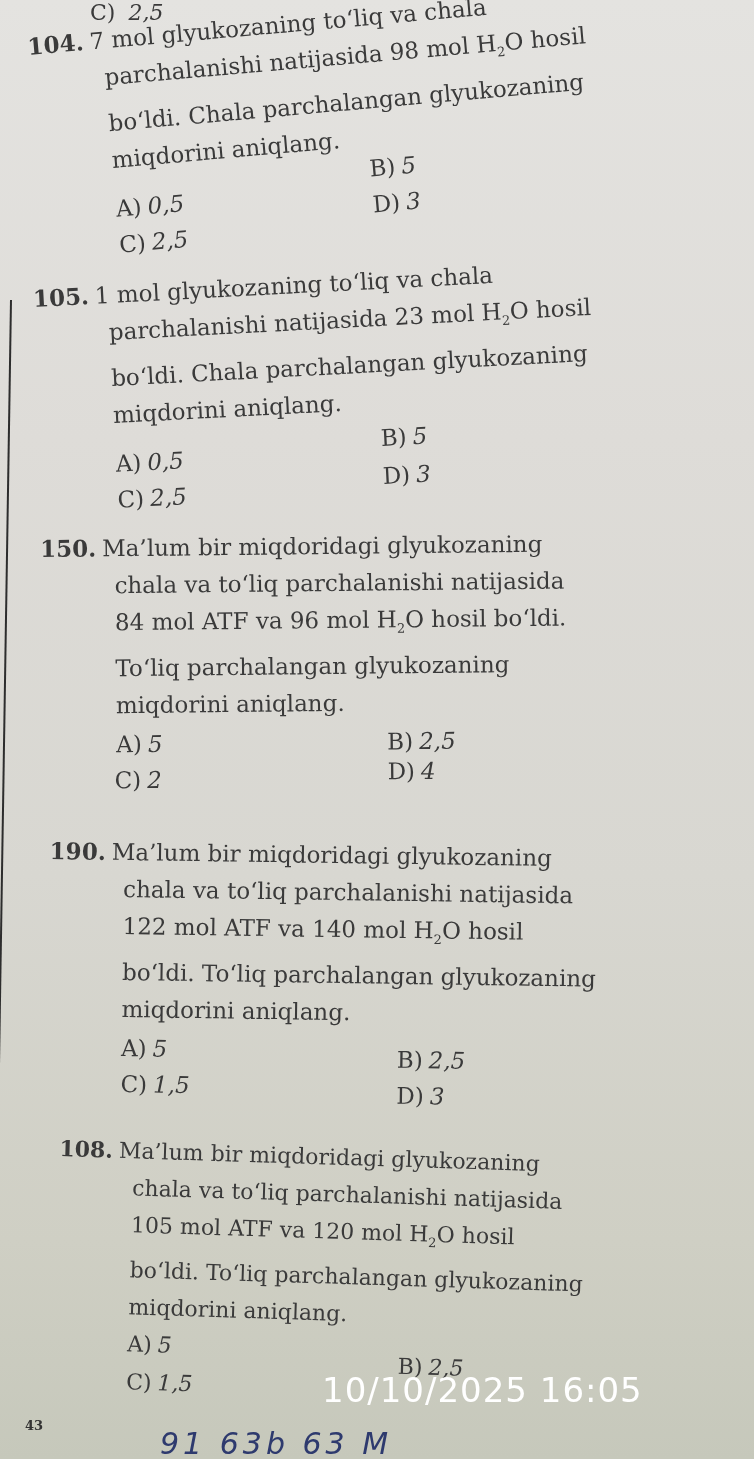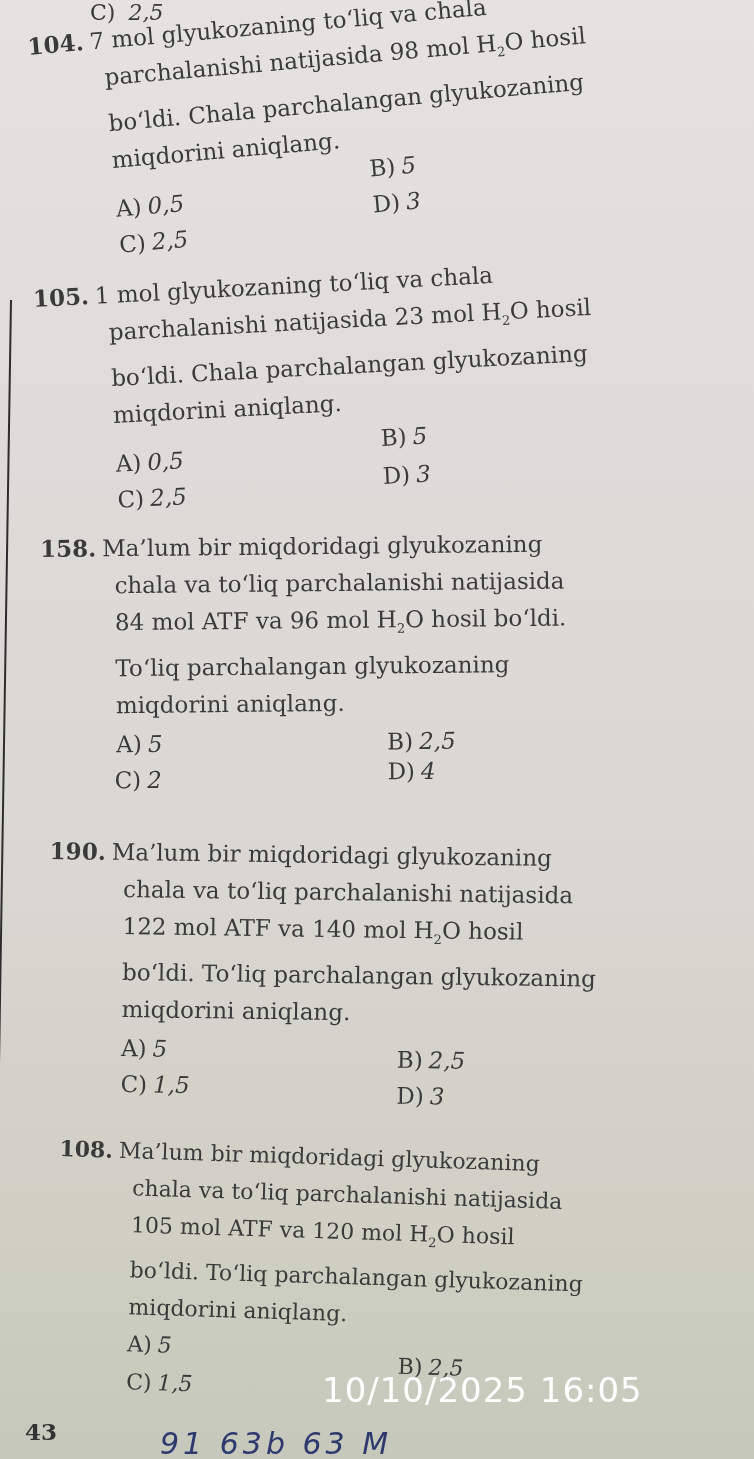--- a/index.html
+++ b/index.html
@@ -20,21 +20,21 @@
   .q .body { padding-left: 74px; }
   .opt { position: absolute; white-space: nowrap; }
   .opt .val { font-style: italic; margin-left: 6px; }
   sub { font-size: 13px; }
   .q104 { left: 26px; top: 28px; transform: rotate(-5deg); transform-origin: left top; }
   .q105 { left: 32px; top: 280px; transform: rotate(-3deg); transform-origin: left top; }
   .q106 { left: 40px; top: 530px; transform: rotate(-0.6deg); transform-origin: left top; }
   .q107 { left: 50px; top: 832px; transform: rotate(0.8deg); transform-origin: left top; }
   .q108 { left: 60px; top: 1130px; transform: rotate(1.8deg); transform-origin: left top; }
   .top-opt { position: absolute; left: 90px; top: 0px; font-size: 22px; }
-  .page-num { position: absolute; left: 25px; top: 1418px; font-size: 23px; font-weight: bold; color: #333; }
+  .page-num { position: absolute; left: 25px; top: 1418px; font-size: 13px; font-weight: bold; color: #333; }
   .handwriting {
     position: absolute; left: 160px; top: 1426px; font-size: 30px; color: #2e3a6e;
     font-family: "DejaVu Sans", sans-serif; font-style: italic; letter-spacing: 4px; white-space: nowrap;
   }
   .timestamp {
     position: absolute; left: 322px; top: 1354px; font-size: 34px; color: #ffffff;
     font-family: "DejaVu Sans", "Liberation Sans", sans-serif; letter-spacing: 1px; white-space: nowrap; margin-top: 16px;
   }
 </style>
 </head>
@@ -68,21 +68,21 @@
     <div class="line body"><span>miqdorini aniqlang.</span></div>
     <div style="position:relative;height:80px">
       <div class="opt" style="left:74px;top:12px"><span>A)</span><span class="val">0,5</span></div>
       <div class="opt" style="left:340px;top:0px"><span>B)</span><span class="val">5</span></div>
       <div class="opt" style="left:74px;top:48px"><span>C)</span><span class="val">2,5</span></div>
       <div class="opt" style="left:340px;top:38px"><span>D)</span><span class="val">3</span></div>
     </div>
   </div>
 
   <div class="q q106">
-    <div class="line"><span class="num">158.</span><span>Ma’lum bir miqdoridagi glyukozaning</span></div>
+    <div class="line"><span class="num">150.</span><span>Ma’lum bir miqdoridagi glyukozaning</span></div>
     <div class="line body"><span>chala va to‘liq parchalanishi natijasida</span></div>
     <div class="line body"><span>84 mol ATF va 96 mol H</span><sub>2</sub><span>O hosil bo‘ldi.</span></div>
     <div class="line body"><span>To‘liq parchalangan glyukozaning</span></div>
     <div class="line body"><span>miqdorini aniqlang.</span></div>
     <div style="position:relative;height:80px">
       <div class="opt" style="left:74px;top:2px"><span>A)</span><span class="val">5</span></div>
       <div class="opt" style="left:345px;top:2px"><span>B)</span><span class="val">2,5</span></div>
       <div class="opt" style="left:72px;top:38px"><span>C)</span><span class="val">2</span></div>
       <div class="opt" style="left:345px;top:32px"><span>D)</span><span class="val">4</span></div>
     </div>

